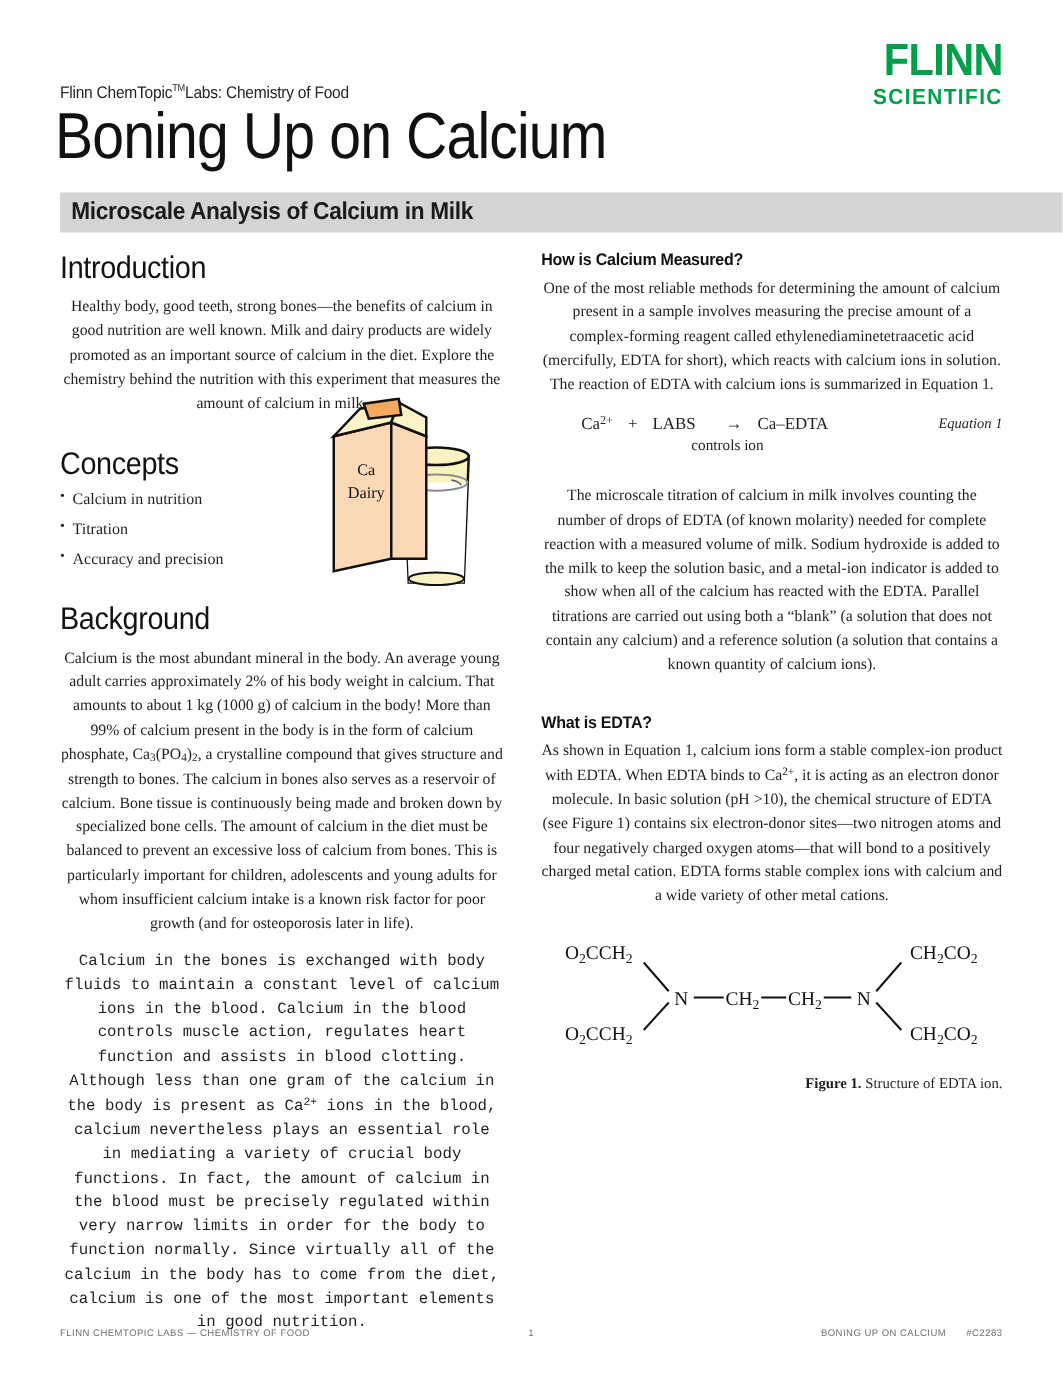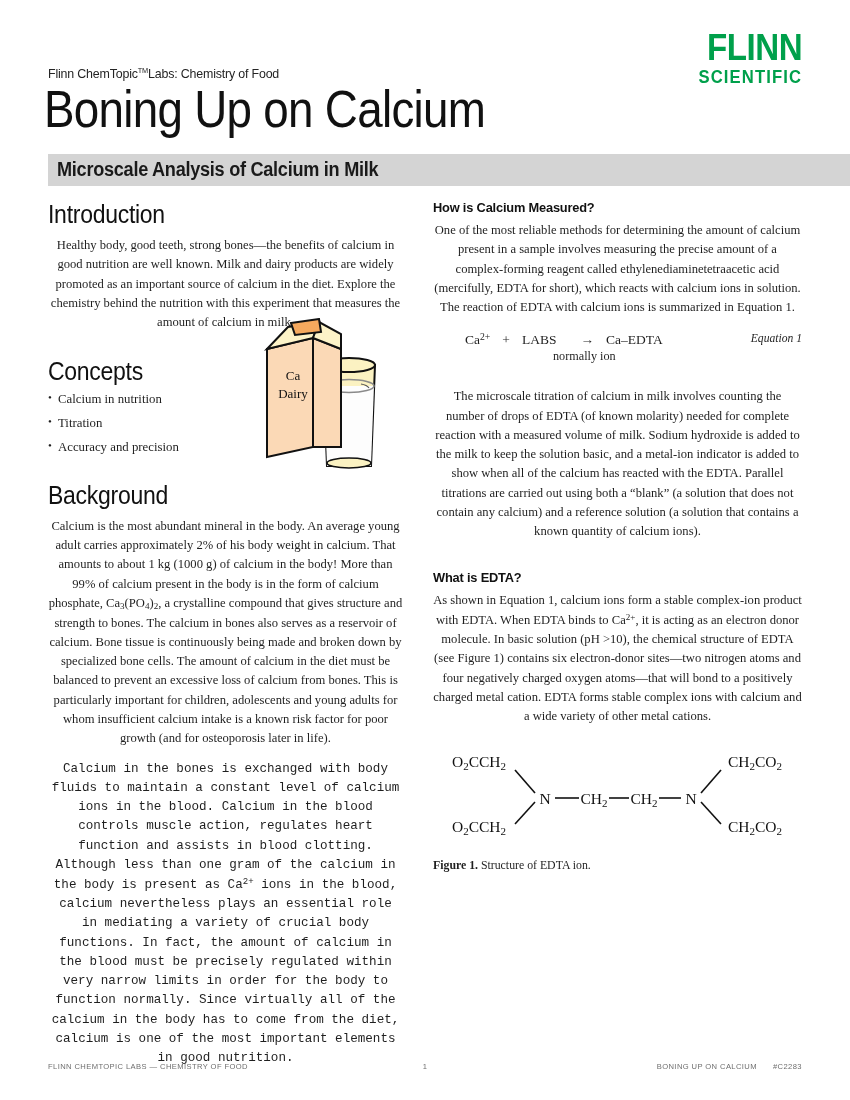--- a/index.html
+++ b/index.html
@@ -220,21 +220,21 @@
     color: #1f1f1f;
   }
 
   
   .figure-wrap {
     margin-top: 18px;
     position: relative;
     height: 112px;
   }
   .figure-caption {
-    text-align: left;
+    text-align: right;
     font-family: "Liberation Serif", serif;
     font-size: 11.8px;
     color: #1f1f1f;
     margin-top: 2px;
   }
   .figure-caption b { font-weight: bold; }
 
   
   .footer {
     position: absolute;
@@ -322,21 +322,21 @@
     </svg>
   </div>
 
   <div class="col-right">
 
     <h3 class="sub">How is Calcium Measured?</h3>
     <p class="body">One of the most reliable methods for determining the amount of calcium present in a sample involves measuring the precise amount of a complex-forming reagent called ethylenediaminetetraacetic acid (mercifully, EDTA for short), which reacts with calcium ions in solution. The reaction of EDTA with calcium ions is summarized in Equation 1.</p>
 
     <div class="equation-block">
       <div class="eq-main"><span>Ca</span><sup>2+</sup><span class="sp"></span><span>+</span><span class="sp"></span><span>LABS</span><span class="sp"></span><span class="sp"></span><span>→</span><span class="sp"></span><span>Ca–EDTA</span></div>
-      <div class="eq-sub">normally ion</div>
+      <div class="eq-sub">controls ion</div>
       <div class="eq-label">Equation 1</div>
     </div>
 
     <p class="body">The microscale titration of calcium in milk involves counting the number of drops of EDTA (of known molarity) needed for complete reaction with a measured volume of milk. Sodium hydroxide is added to the milk to keep the solution basic, and a metal-ion indicator is added to show when all of the calcium has reacted with the EDTA. Parallel titrations are carried out using both a “blank” (a solution that does not contain any calcium) and a reference solution (a solution that contains a known quantity of calcium ions).</p>
 
     <div class="spacer-sec"></div>
 
     <h3 class="sub">What is EDTA?</h3>
     <p class="body"><span>As shown in Equation 1, calcium ions form a stable complex-ion product with EDTA. When EDTA binds to Ca</span><sup>2+</sup><span>, it is acting as an electron donor molecule. In basic solution (pH &gt;10), the chemical structure of EDTA (see Figure 1) contains six electron-donor sites—two nitrogen atoms and four negatively charged oxygen atoms—that will bond to a positively charged metal cation. EDTA forms stable complex ions with calcium and a wide variety of other metal cations.</span></p>
 

